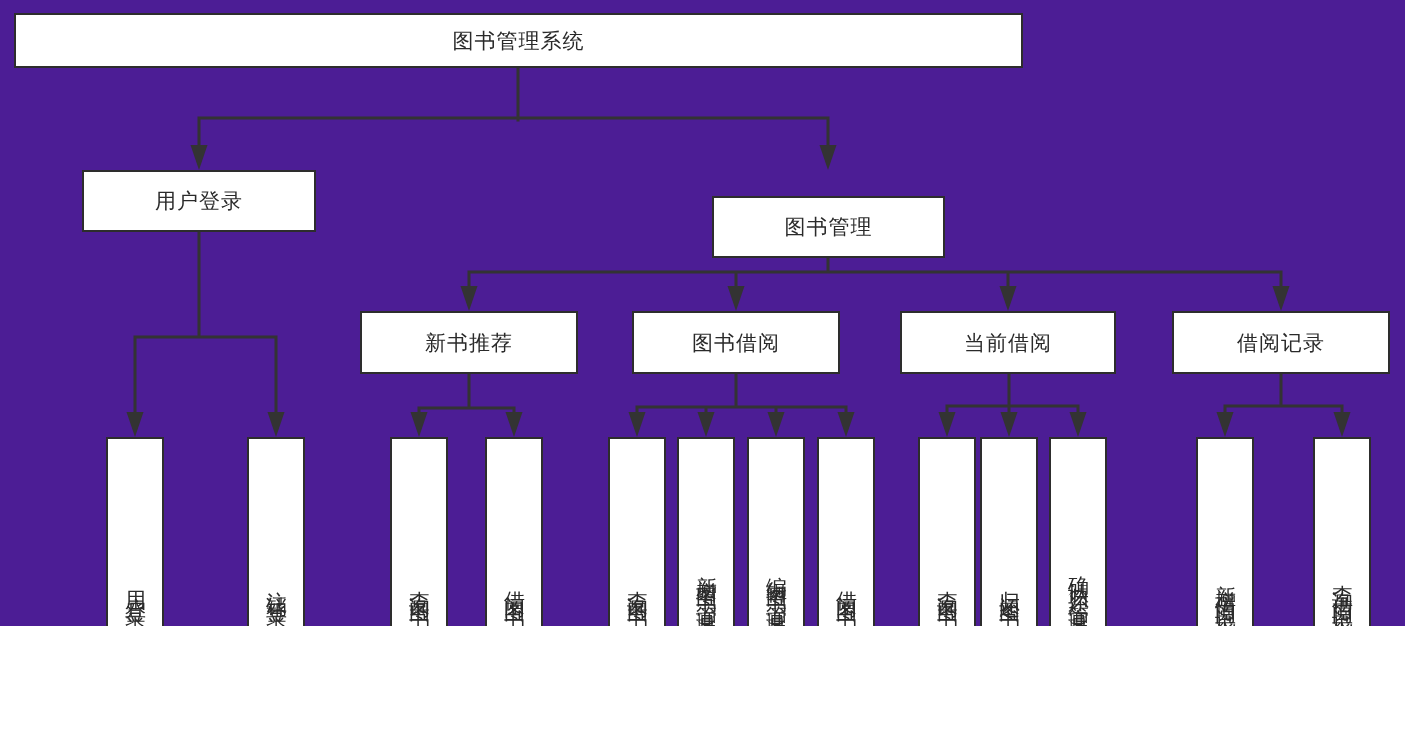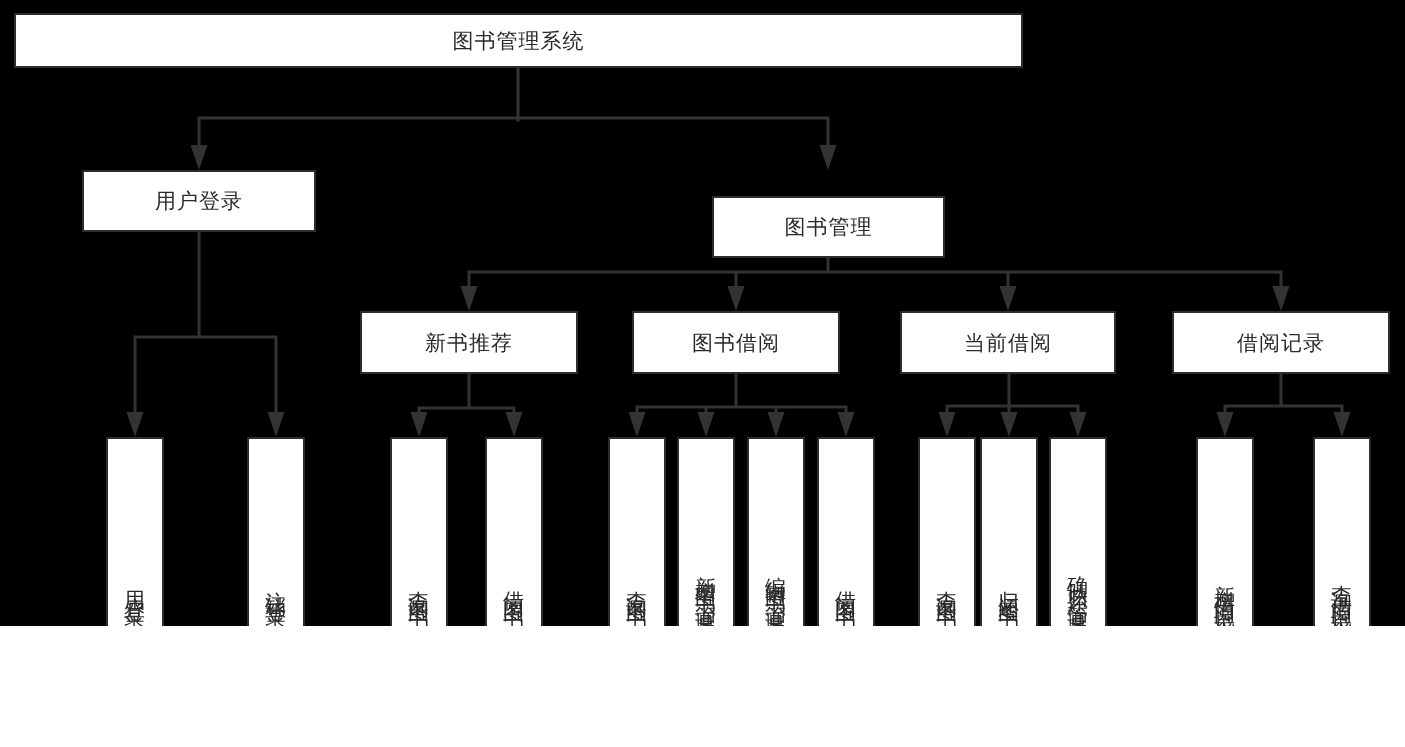--- a/index.html
+++ b/index.html
@@ -1,22 +1,22 @@
 <!DOCTYPE html>
 <html><head>
 <meta charset="utf-8">
 <style>
   html, body { margin: 0; padding: 0; background: #ffffff; }
   #canvas {
     position: relative;
     width: 1405px;
     height: 626px;
-    background: #000000;
+    background: #4c1d95;
     overflow: hidden;
-    font-family: Liberation Sans, sans-serif;
+    font-family: Liberation Serif, serif;
     color: #2a2a2a;
   }
   #wires {
     position: absolute;
     left: 0; top: 0;
     z-index: 1;
   }
   .hnode {
     position: absolute;
     z-index: 2;

